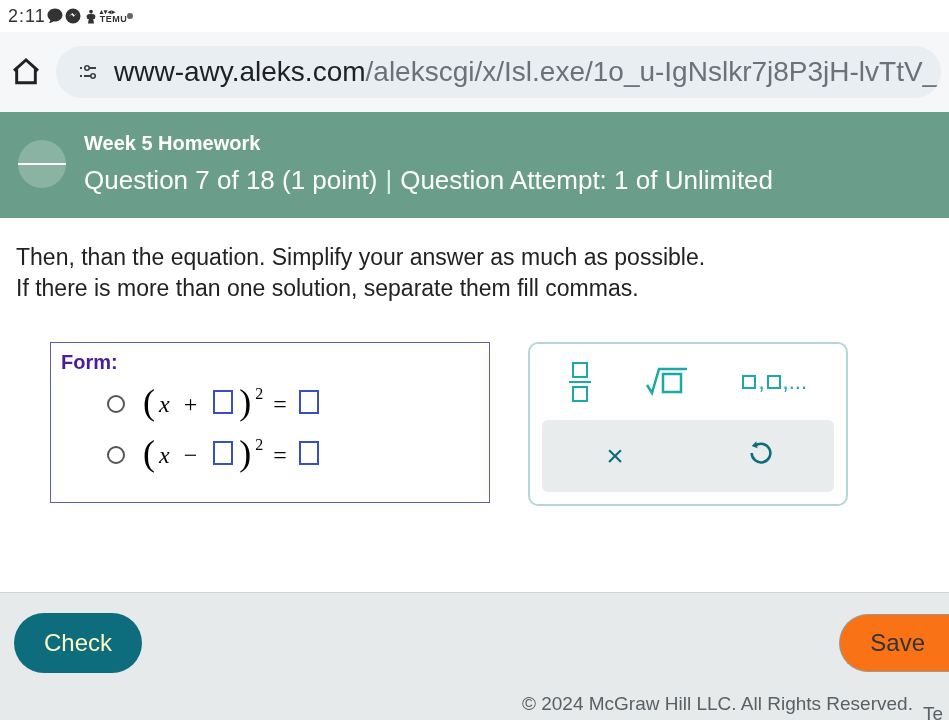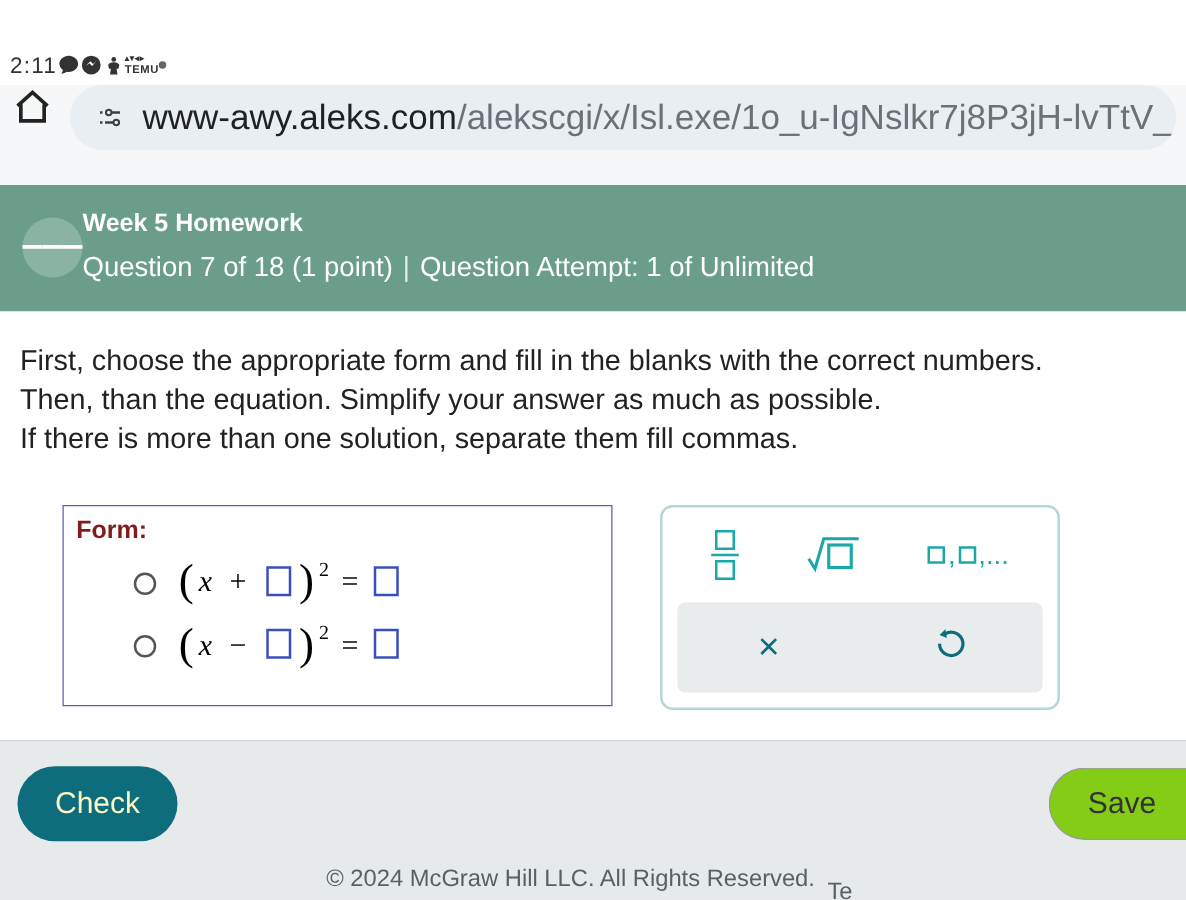--- a/index.html
+++ b/index.html
@@ -1,45 +1,45 @@
 <!DOCTYPE html>
 <html><head>
 <meta charset="utf-8">
 <style>
 * { box-sizing: border-box; margin: 0; padding: 0; }
 body { font-family: Arial, Helvetica, sans-serif; width: 949px; height: 720px; overflow: hidden; background: #fff; }
 
-.status-bar { height: 32px; display: flex; align-items: center; padding: 0 8px; font-size: 18px; color: #333; margin-top: 36px; }
+.status-bar { height: 32px; display: flex; align-items: center; padding: 0 8px; font-size: 18px; color: #333; }
 .status-bar .time { font-weight: 500; letter-spacing: 1px; }
 .status-bar .icon { width: 18px; height: 18px; display:flex; align-items:center; justify-content:center; }
 .status-bar .temu { font-size: 9px; font-weight: bold; line-height: 1; letter-spacing: 0.5px;}
 .status-bar .dot { width: 6px; height: 6px; border-radius: 50%; background: #666; }
 
-.nav-bar { height: 80px; display: flex; align-items: flex-start; padding: 0 8px; gap: 12px; background: #f5f7f8; }
+.nav-bar { height: 80px; display: flex; align-items: center; padding: 0 8px; gap: 12px; background: #f5f7f8; }
 .nav-bar .home-icon { width: 36px; height: 36px; display:flex; align-items:center; justify-content:center; }
 .url-bar { flex: 1; display: flex; align-items: center; gap: 14px; background: #e8eef2; border-radius: 26px; padding: 12px 20px; height: 52px; overflow: hidden; }
 .url-bar .site-icon { width: 24px; height: 24px; display:flex; align-items:center; justify-content:center; flex-shrink:0;}
 .url-text { font-size: 28px; white-space: nowrap; color: #3c4043; }
 .url-text .host { color: #202124; }
 .url-text .path { color: #6b7176; }
 
-.header-green { background: #6a9e8a; color: #fff; padding: 20px 18px 22px 18px; display:flex; align-items:center; gap:0; }
+.header-green { background: #6a9e8a; color: #fff; padding: 20px 18px 22px 18px; display:flex; align-items:center; gap:18px; }
 .menu-btn { width: 48px; height: 48px; border-radius: 50%; background: rgba(255,255,255,0.22); display:flex; align-items:center; justify-content:center; flex-shrink:0; }
 .menu-btn div { width: 22px; height: 2.5px; background: #fff; margin: 3px 0; }
 .header-text .line1 { font-size: 20px; font-weight: 600; margin-bottom: 10px; }
-.header-text .line2 { font-size: 22px; font-weight: 500; }
+.header-text .line2 { font-size: 26px; font-weight: 500; }
 .header-text .sep { margin: 0 8px; opacity: 0.8; }
 
 .content { padding: 24px 16px 0 16px; }
 .instructions { font-size: 23px; color: #222; line-height: 1.35; }
 
 .panels { display: flex; gap: 38px; margin-top: 38px; align-items: flex-start; padding-left: 34px; }
 
 .form-box { border: 1.5px solid #5a5fbb; width: 440px; padding: 8px 10px 10px 10px; }
-.form-title { font-size: 20px; font-weight: bold; color: #7f1d1d; margin-bottom: 10px; }
+.form-title { font-size: 20px; font-weight: bold; color: #4c1d95; margin-bottom: 10px; }
 .form-row { display:flex; align-items:center; gap: 18px; margin: 16px 0 22px 46px; }
 .radio { width:18px; height:18px; border-radius:50%; border: 2px solid #555; flex-shrink:0; }
 .eqn { font-size: 24px; font-family: "Times New Roman", serif; font-style: italic; display:flex; align-items:center; gap: 4px; }
 .paren { font-size: 36px; font-style: normal; line-height: 0.8; position:relative; top:-2px; }
 .box-in { display:inline-block; width:20px; height:24px; border:2px solid #3a4fbf; background:#fff; margin:0 2px; font-style:normal; position: relative; top: -2px;}
 .sup2 { font-size:16px; font-style: normal; vertical-align: super; position:relative; top:-10px; left:0px; }
 .eq-sign { font-style: normal; margin: 0 6px;}
 
 .tool-box { border: 2px solid #b5d7d7; border-radius: 10px; width: 320px; padding: 18px 12px 12px 12px; }
 .tool-row { display:flex; justify-content: space-around; align-items:center; margin-bottom: 18px; }
@@ -50,22 +50,22 @@
 .sqrt-icon { display:flex; align-items:flex-end;}
 .sqrt-icon svg { display:block; }
 .list-icon { color:#1ba8a8; font-size:22px; display:flex; align-items:center; gap:2px;}
 .list-icon .sq { width:14px; height:14px; border:2px solid #1ba8a8; display:inline-block; }
 .tool-row2 { display:flex; background:#e8ecec; border-radius: 6px; height: 72px; }
 .tool-btn { flex:1; display:flex; align-items:center; justify-content:center; font-size:28px; color:#555; }
 
 .footer { position: absolute; bottom:0; left:0; right:0; }
 .footer-bar { background: #e6eaea; height: 100px; display:flex; align-items:center; padding: 0 14px; justify-content: space-between; border-top: 1px solid #d0d5d5;}
 .check-btn { background:#0d6d7c; color:#fef9c3; font-size:24px; font-weight:500; padding: 16px 30px; border-radius: 30px; border:none; }
-.save-btn { background:#84cc16; color:#333; font-size:24px; font-weight:500; padding: 14px 24px 14px 30px; border-radius: 30px 0 0 30px; border:1.5px solid #999; border-right:none; margin-right:-14px;}
-.copyright { background:#e6eaea; padding: 0 6px 4px 0; text-align:right; font-size:19px; color:#5a6065; height:28px; display:flex; align-items:center; justify-content:center; gap: 10px; border-top:0;}
+.save-btn { background:#f97316; color:#333; font-size:24px; font-weight:500; padding: 14px 24px 14px 30px; border-radius: 30px 0 0 30px; border:1.5px solid #999; border-right:none; margin-right:-14px;}
+.copyright { background:#e6eaea; padding: 0 6px 4px 0; text-align:right; font-size:19px; color:#5a6065; height:28px; display:flex; align-items:center; justify-content:flex-end; gap: 10px; border-top:0;}
 .copyright .te { color:#5a6065;margin-top:20px; }
 
 </style>
 </head>
 <body>
 
 <div class="status-bar">
   <span class="time">2:11</span>
   <span class="icon">
     <svg width="18" height="18" viewBox="0 0 24 24">
@@ -120,21 +120,20 @@
   <div class="header-text">
     <div class="line1">Week 5 Homework</div>
     <div class="line2">
       <span>Question 7 of 18 (1 point)</span><span class="sep">|</span><span>Question Attempt: 1 of Unlimited</span>
     </div>
   </div>
 </div>
 
 <div class="content">
   <div class="instructions">
-    <div>First, choose the appropriate form and fill in the blanks with the correct numbers.</div>
     <div>Then, than the equation. Simplify your answer as much as possible.</div>
     <div>If there is more than one solution, separate them fill commas.</div>
   </div>
 
   <div class="panels">
 
     <div class="form-box">
       <div class="form-title">Form:</div>
 
       <div class="form-row">

